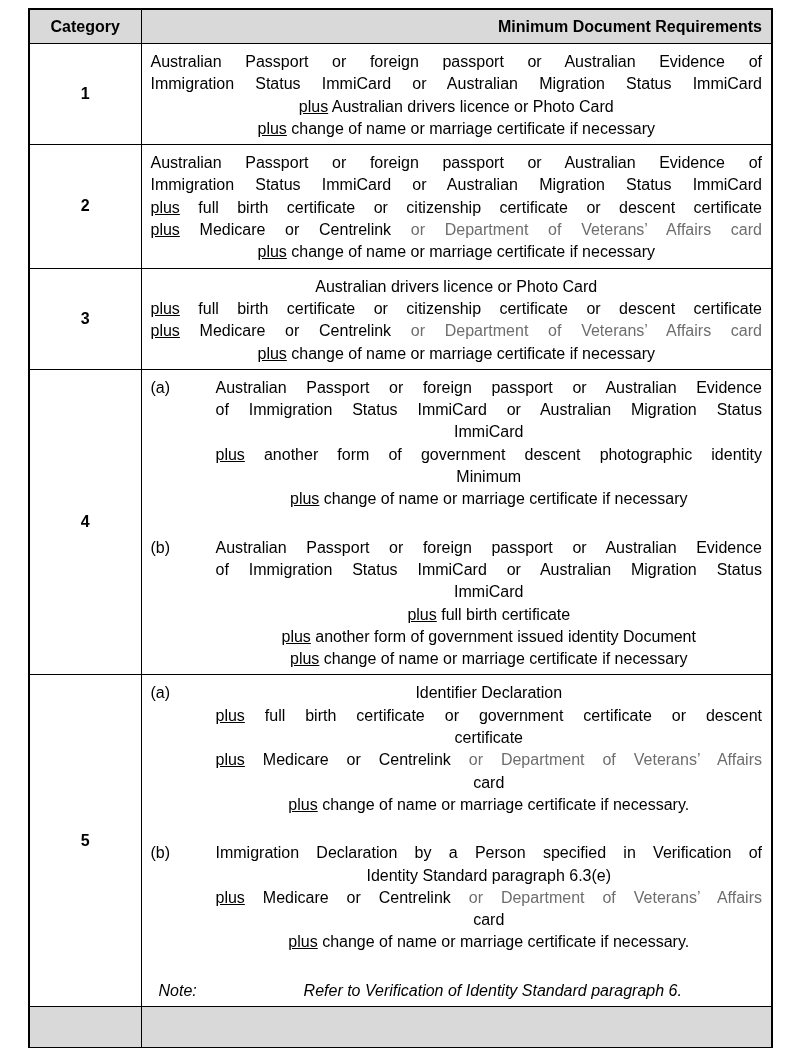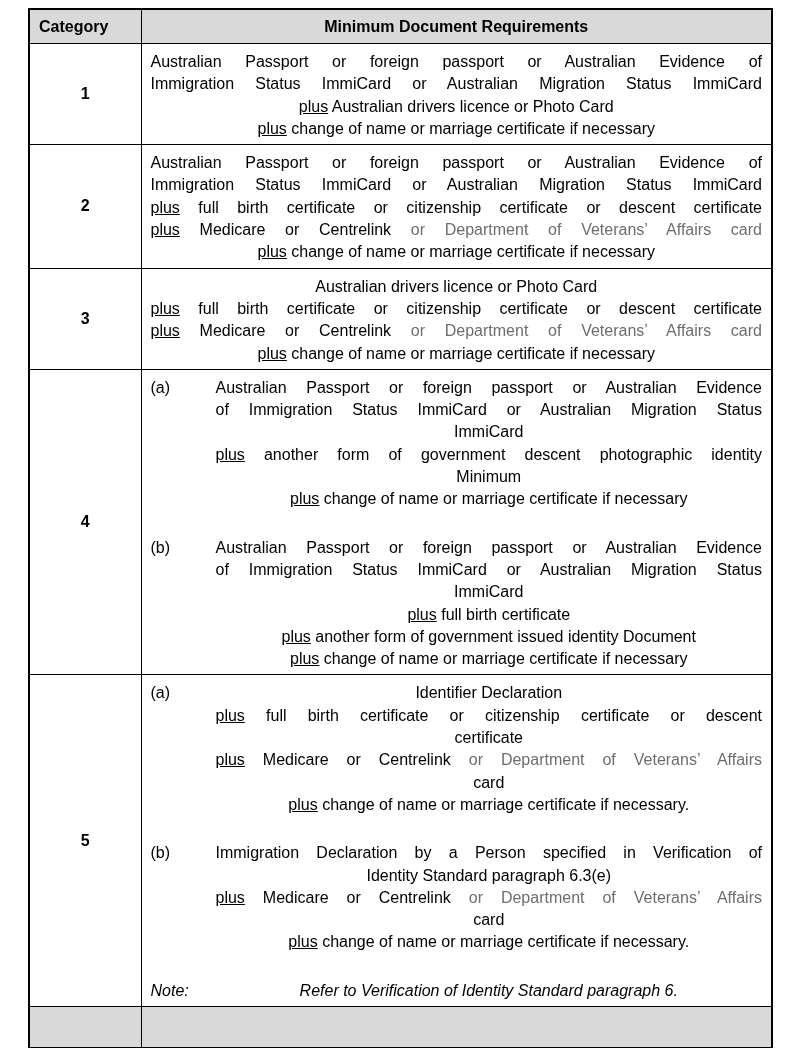--- a/index.html
+++ b/index.html
@@ -27,44 +27,44 @@
   .doc-table th, .doc-table td {
     border: 1.5px solid var(--border-color, #000);
     box-sizing: border-box;
   }
   .doc-table th {
     background: var(--header-bg, #d9d9d9);
     font-weight: bold;
     font-size: 16px;
     line-height: 21px;
     padding: 6px 9px;
-    text-align: center;
+    text-align: right;
     vertical-align: middle;
   }
   .doc-table th.cat-head {
-    text-align: left;
+    text-align: center;
   }
   td.cat-cell {
     text-align: center;
     vertical-align: middle;
     font-weight: bold;
     font-size: 16px;
   }
   td.content-cell {
     vertical-align: top;
     padding: 7px 9px 4px 9px;
     font-size: 16px;
     line-height: 22.3px;
     color: #000;
   }
   .block { position: relative; }
   .block.labeled { padding-left: 65px; }
   .block-label { position: absolute; left: 0; top: 0; }
   .block + .block { margin-top: 26px; }
-  .block.note { font-style: italic; }
+  .block.note { font-style: italic; margin-left: 8px; }
   .line { text-align: center; }
   .line.j {
     text-align: justify;
     text-align-last: justify;
   }
   .seg-u { text-decoration: underline; }
   .seg-g { color: var(--gray-text, #6d6d6d); }
   tr.partial-row td {
     background: var(--header-bg, #d9d9d9);
     height: 42px;
@@ -142,21 +142,21 @@
               <div class="line"><span class="seg-u ">plus</span><span class=""> change of name or marriage certificate if necessary</span></div>
             </div>
           </td>
         </tr>
         <tr>
           <td class="cat-cell">5</td>
           <td class="content-cell">
             <div class="block labeled">
               <span class="block-label">(a)</span>
               <div class="line"><span class="">Identifier Declaration</span></div>
-              <div class="line j"><span class="seg-u ">plus</span><span class=""> full birth certificate or citizenship certificate or descent</span></div>
+              <div class="line j"><span class="seg-u ">plus</span><span class=""> full birth certificate or government certificate or descent</span></div>
               <div class="line"><span class="">certificate</span></div>
               <div class="line j"><span class="seg-u ">plus</span><span class=""> Medicare or Centrelink </span><span class="seg-g">or Department of Veterans’ Affairs</span></div>
               <div class="line"><span class="">card</span></div>
               <div class="line"><span class="seg-u ">plus</span><span class=""> change of name or marriage certificate if necessary.</span></div>
             </div>
             <div class="block labeled">
               <span class="block-label">(b)</span>
               <div class="line j"><span class="">Immigration Declaration by a Person specified in Verification of</span></div>
               <div class="line"><span class="">Identity Standard paragraph 6.3(e)</span></div>
               <div class="line j"><span class="seg-u ">plus</span><span class=""> Medicare or Centrelink </span><span class="seg-g">or Department of Veterans’ Affairs</span></div>

